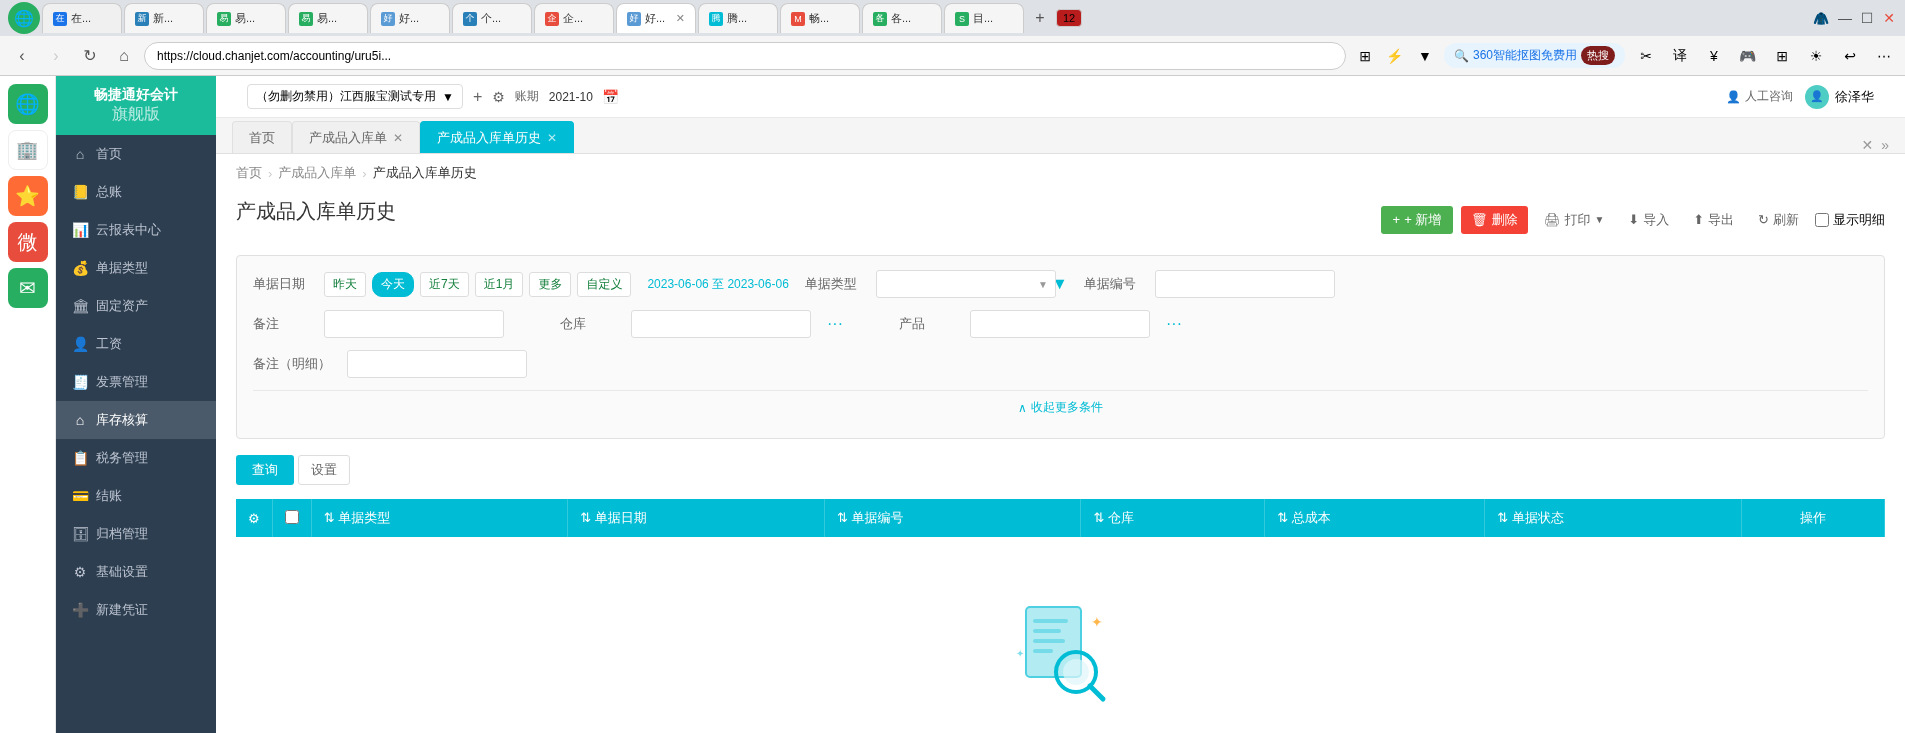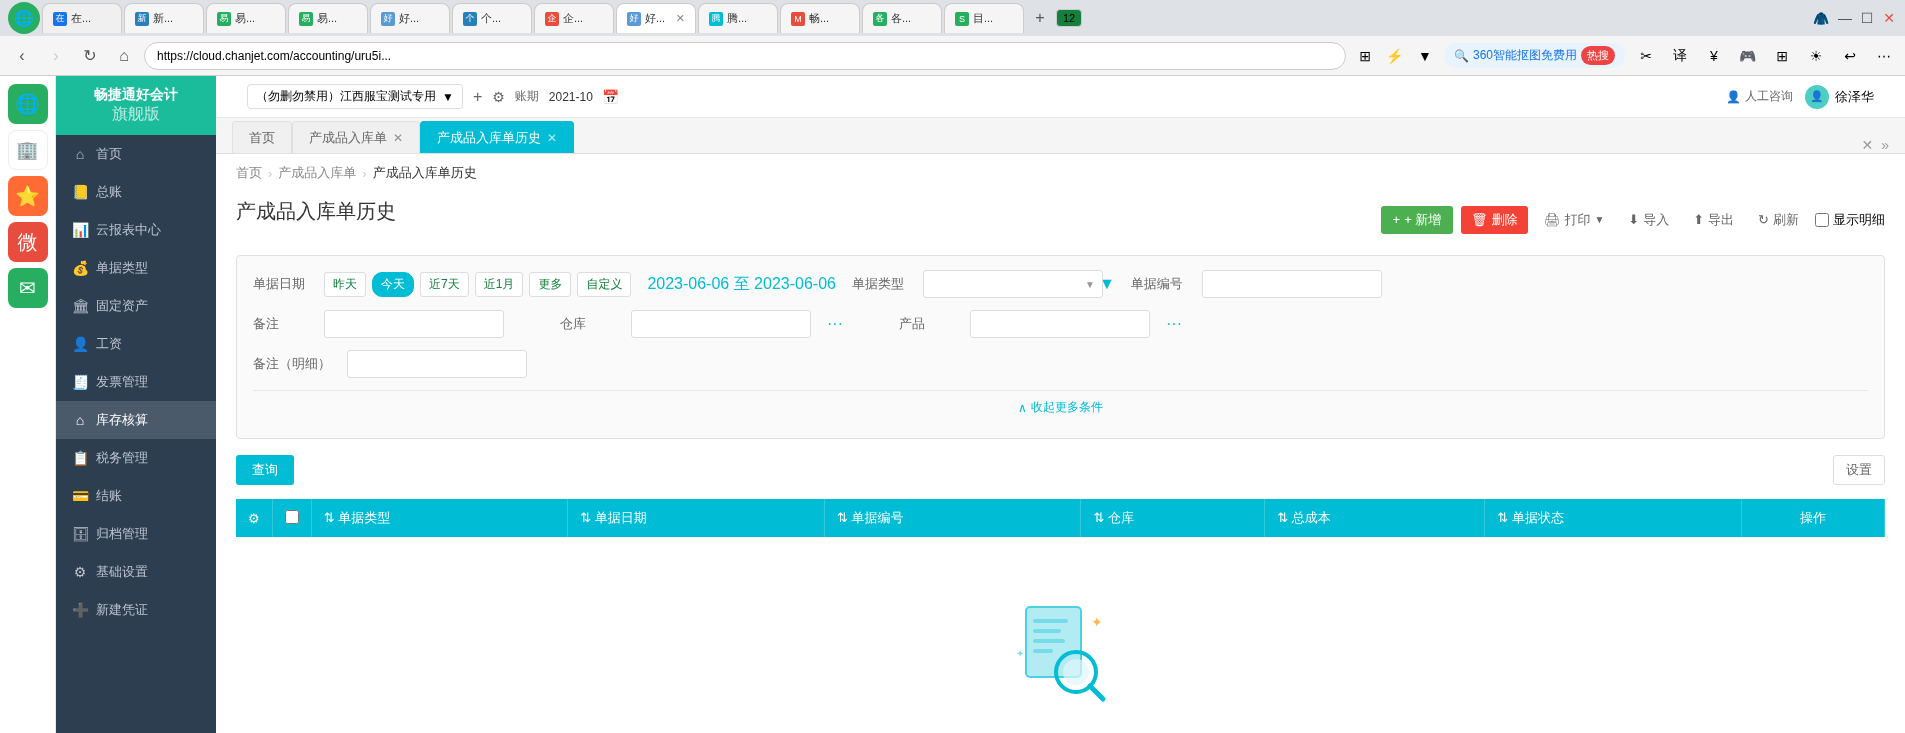--- a/index.html
+++ b/index.html
@@ -7,29 +7,29 @@
 
     
     .browser-chrome { background: #dee1e6; width: 100%; }
     .tab-bar { display: flex; align-items: center; height: 36px; background: #dee1e6; padding: 0 8px; gap: 2px; }
     .tab { display: flex; align-items: center; height: 30px; padding: 0 10px; background: #f5f5f5; border-radius: 8px 8px 0 0; font-size: 12px; color: #333; max-width: 160px; min-width: 80px; gap: 4px; cursor: pointer; border: 1px solid #ccc; border-bottom: none; }
     .tab.active { background: #fff; }
     .tab .tab-favicon { width: 14px; height: 14px; border-radius: 2px; flex-shrink: 0; }
     .tab .tab-title { overflow: hidden; text-overflow: ellipsis; white-space: nowrap; flex: 1; font-size: 11px; }
     .tab .tab-close { font-size: 11px; color: #888; cursor: pointer; flex-shrink: 0; }
     .tab-new-btn { width: 28px; height: 28px; display: flex; align-items: center; justify-content: center; cursor: pointer; font-size: 16px; color: #555; border-radius: 50%; }
-    .tab-count { background: #15803d; border: 1px solid #ccc; padding: 2px 6px; font-size: 11px; border-radius: 4px; }
+    .tab-count { background: #b91c1c; border: 1px solid #ccc; padding: 2px 6px; font-size: 11px; border-radius: 4px; }
     .tab-actions { margin-left: auto; display: flex; align-items: center; gap: 6px; }
     .win-btn { width: 16px; height: 16px; cursor: pointer; font-size: 14px; color: #555; display: flex; align-items: center; justify-content: center; }
 
     .address-bar { display: flex; align-items: center; height: 40px; background: #f5f5f5; padding: 0 8px; gap: 6px; border-bottom: 1px solid #ccc; }
     .nav-btn { width: 28px; height: 28px; display: flex; align-items: center; justify-content: center; cursor: pointer; color: #555; font-size: 16px; border-radius: 4px; }
     .addr-input { flex: 1; height: 28px; border: 1px solid #ccc; border-radius: 14px; padding: 0 12px; font-size: 12px; background: #fff; }
     .addr-right { display: flex; align-items: center; gap: 8px; }
-    .hot-badge { background: #ef4444; color: #fff; padding: 2px 6px; border-radius: 10px; font-size: 11px; }
+    .hot-badge { background: #7f1d1d; color: #fff; padding: 2px 6px; border-radius: 10px; font-size: 11px; }
     .addr-icon { width: 26px; height: 26px; display: flex; align-items: center; justify-content: center; cursor: pointer; font-size: 14px; border-radius: 4px; }
 
     
     .app-sidebar { position: absolute; left: 0; top: 76px; width: 56px; height: 657px; background: #fff; display: flex; flex-direction: column; align-items: center; padding: 8px 0; gap: 6px; border-right: 1px solid #e8e8e8; z-index: 10; }
     .app-icon { width: 40px; height: 40px; border-radius: 8px; display: flex; align-items: center; justify-content: center; cursor: pointer; font-size: 20px; }
 
     
     .main-app { position: absolute; left: 56px; top: 76px; right: 0; bottom: 0; display: flex; }
 
     
@@ -68,21 +68,21 @@
     .toolbar-btn-red { background: #f44336; color: #fff; border: none; padding: 5px 10px; border-radius: 3px; font-size: 13px; cursor: pointer; display: flex; align-items: center; gap: 4px; }
 
     
     .filter-section { border: 1px solid #e0e0e0; border-radius: 4px; padding: 14px 16px; margin-bottom: 16px; background: #fafafa; }
     .filter-row { display: flex; align-items: center; gap: 16px; margin-bottom: 12px; }
     .filter-row:last-child { margin-bottom: 0; }
     .filter-label { color: #666; font-size: 13px; min-width: 55px; }
     .date-filter { display: flex; align-items: center; gap: 6px; }
     .date-btn { padding: 3px 8px; border: 1px solid #ddd; border-radius: 3px; font-size: 12px; cursor: pointer; background: #fff; color: #15803d; }
     .date-btn.active { background: #00bcd4; color: #fff; border-color: #00bcd4; border-radius: 10px; }
-    .date-range { font-size: 16px; color: #00bcd4; }
+    .date-range { font-size: 12px; color: #00bcd4; }
     .filter-select { height: 28px; padding: 0 24px 0 8px; border: 1px solid #ddd; border-radius: 3px; font-size: 12px; background: #fff; min-width: 180px; appearance: none; }
     .filter-input { height: 28px; padding: 0 8px; border: 1px solid #ddd; border-radius: 3px; font-size: 12px; background: #fff; min-width: 180px; }
     .filter-select-wrap { position: relative; display: inline-block; }
     .filter-select-wrap::after { content: '▼'; position: absolute; right: 8px; top: 50%; transform: translateY(-50%); font-size: 10px; color: #999; pointer-events: none; }
     .filter-dots { color: #00bcd4; cursor: pointer; font-size: 16px; }
 
     .collapse-bar { display: flex; align-items: center; justify-content: center; padding: 8px; cursor: pointer; color: #00bcd4; font-size: 12px; gap: 4px; border-top: 1px solid #e8e8e8; margin-top: 8px; }
 
     
     .query-btn { background: #00bcd4; color: #fff; border: none; padding: 6px 16px; border-radius: 3px; font-size: 13px; cursor: pointer; }
@@ -411,21 +411,21 @@
             <span class="filter-label">备注（明细）</span>
             <input class="filter-input" type="text" style="">
           </div>
 
           <div class="collapse-bar">
             <span>∧</span>
             <span>收起更多条件</span>
           </div>
         </div>
 
-        <div style="display:flex;justify-content:space-between;margin-bottom:14px;gap:0;">
+        <div style="display:flex;justify-content:flex-start;margin-bottom:14px;gap:0;">
           <button class="query-btn">查询</button>
           <button class="setting-btn">设置</button>
         </div>
 
         <table class="data-table">
           <thead class="table-header">
             <tr>
               <th class="th-gear">
                 <span>⚙</span>
               </th>

